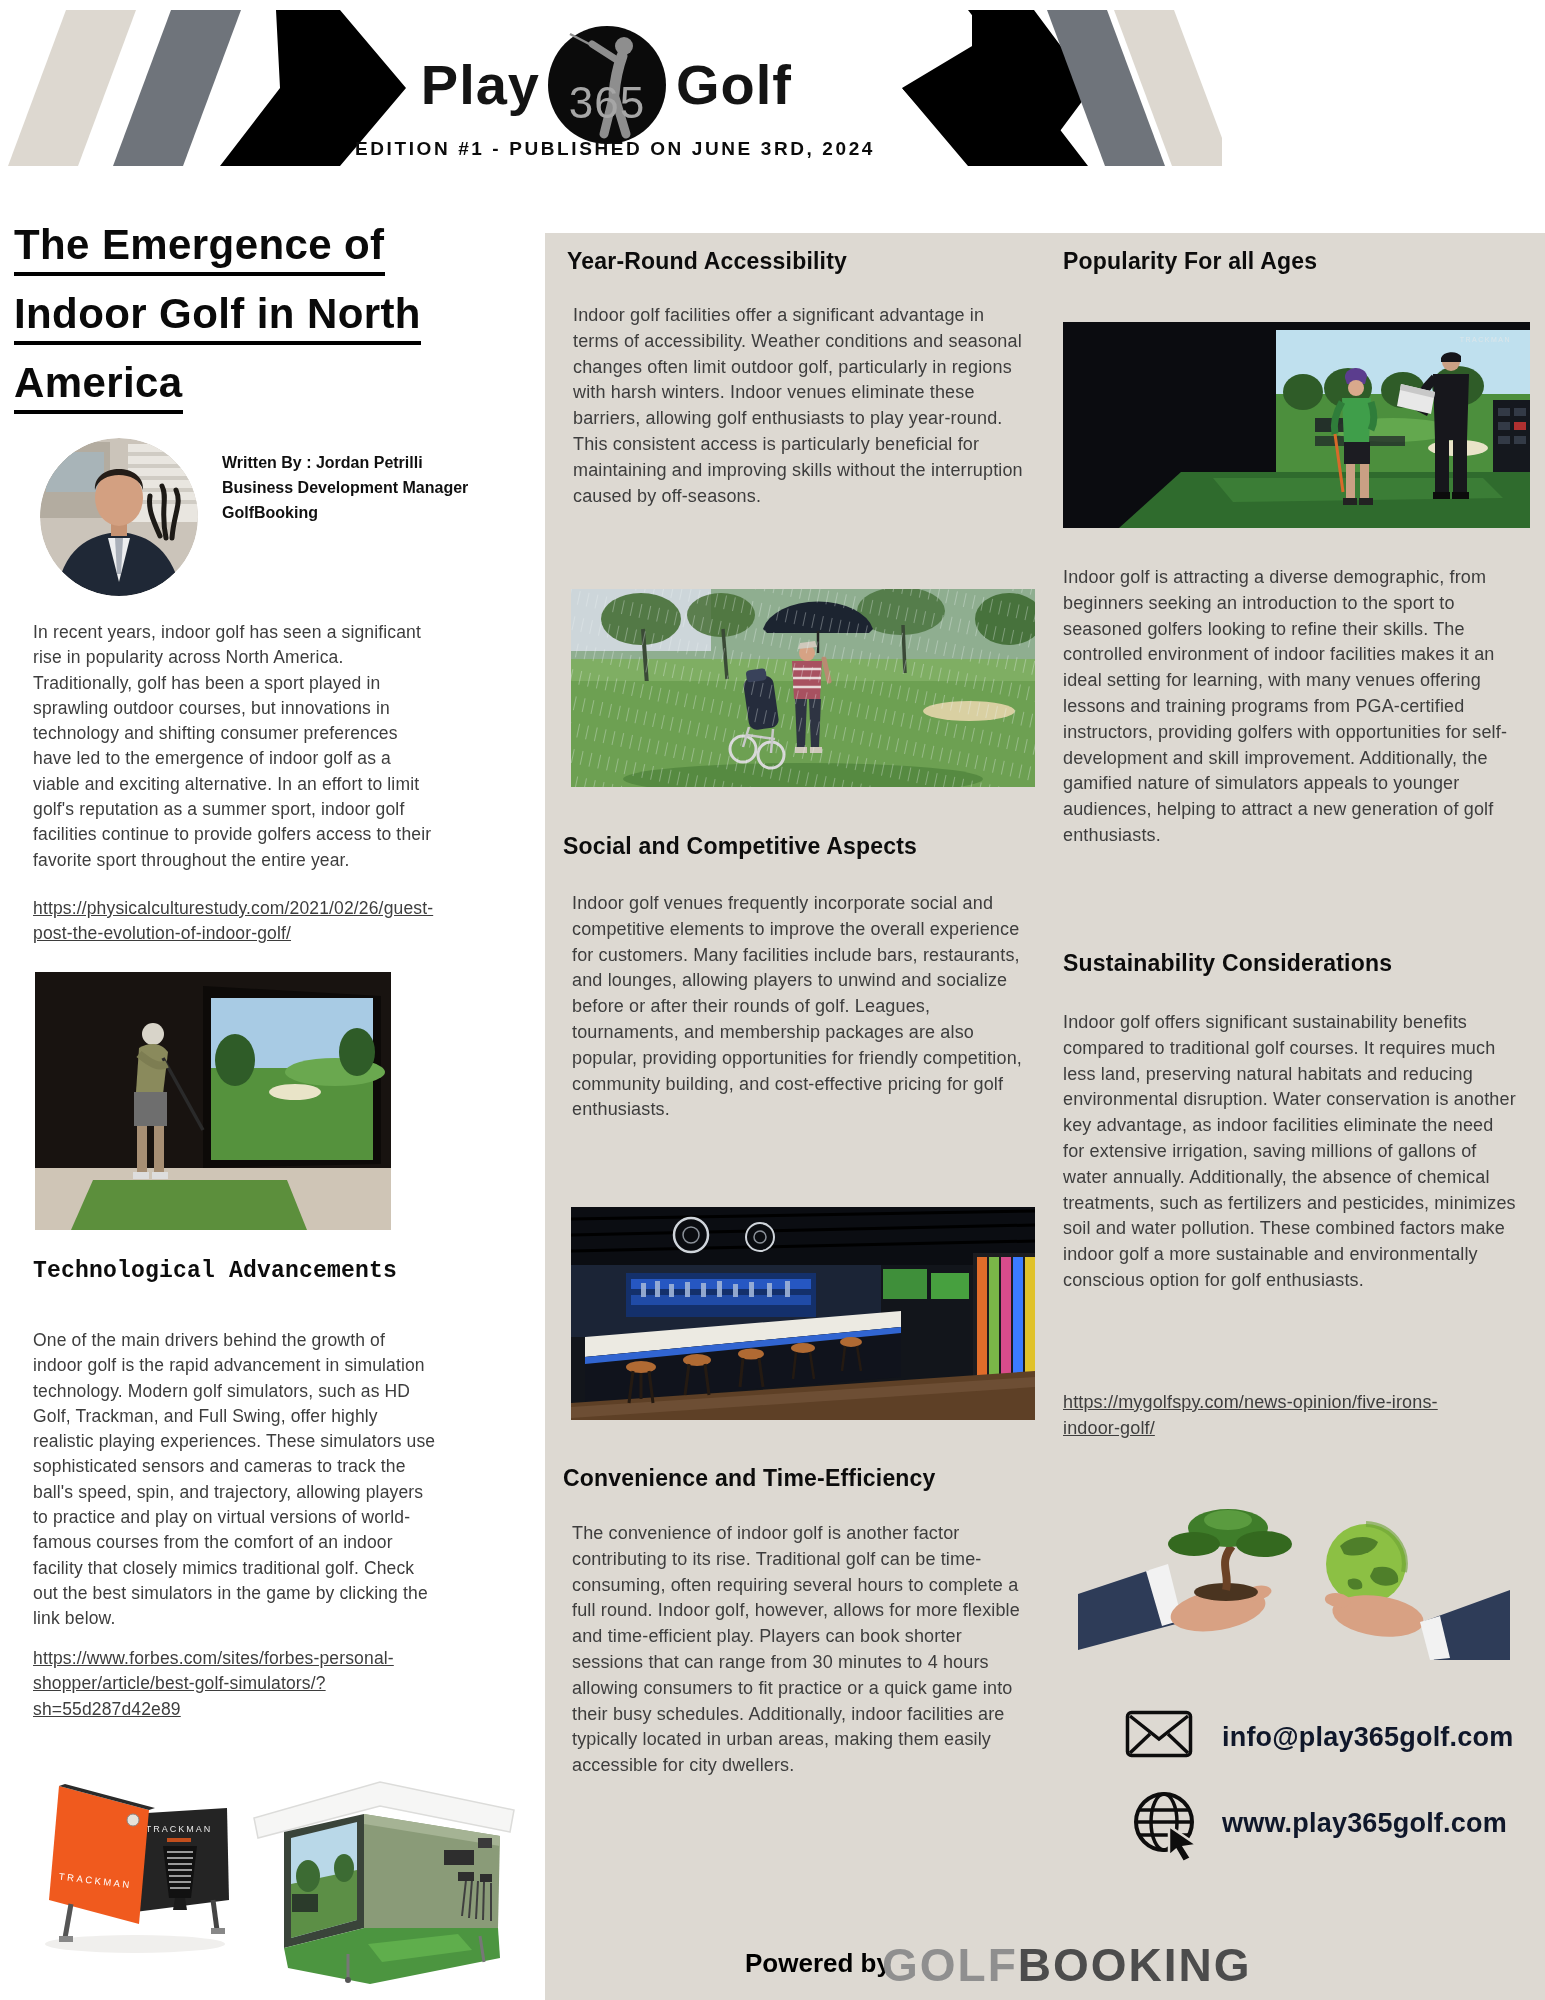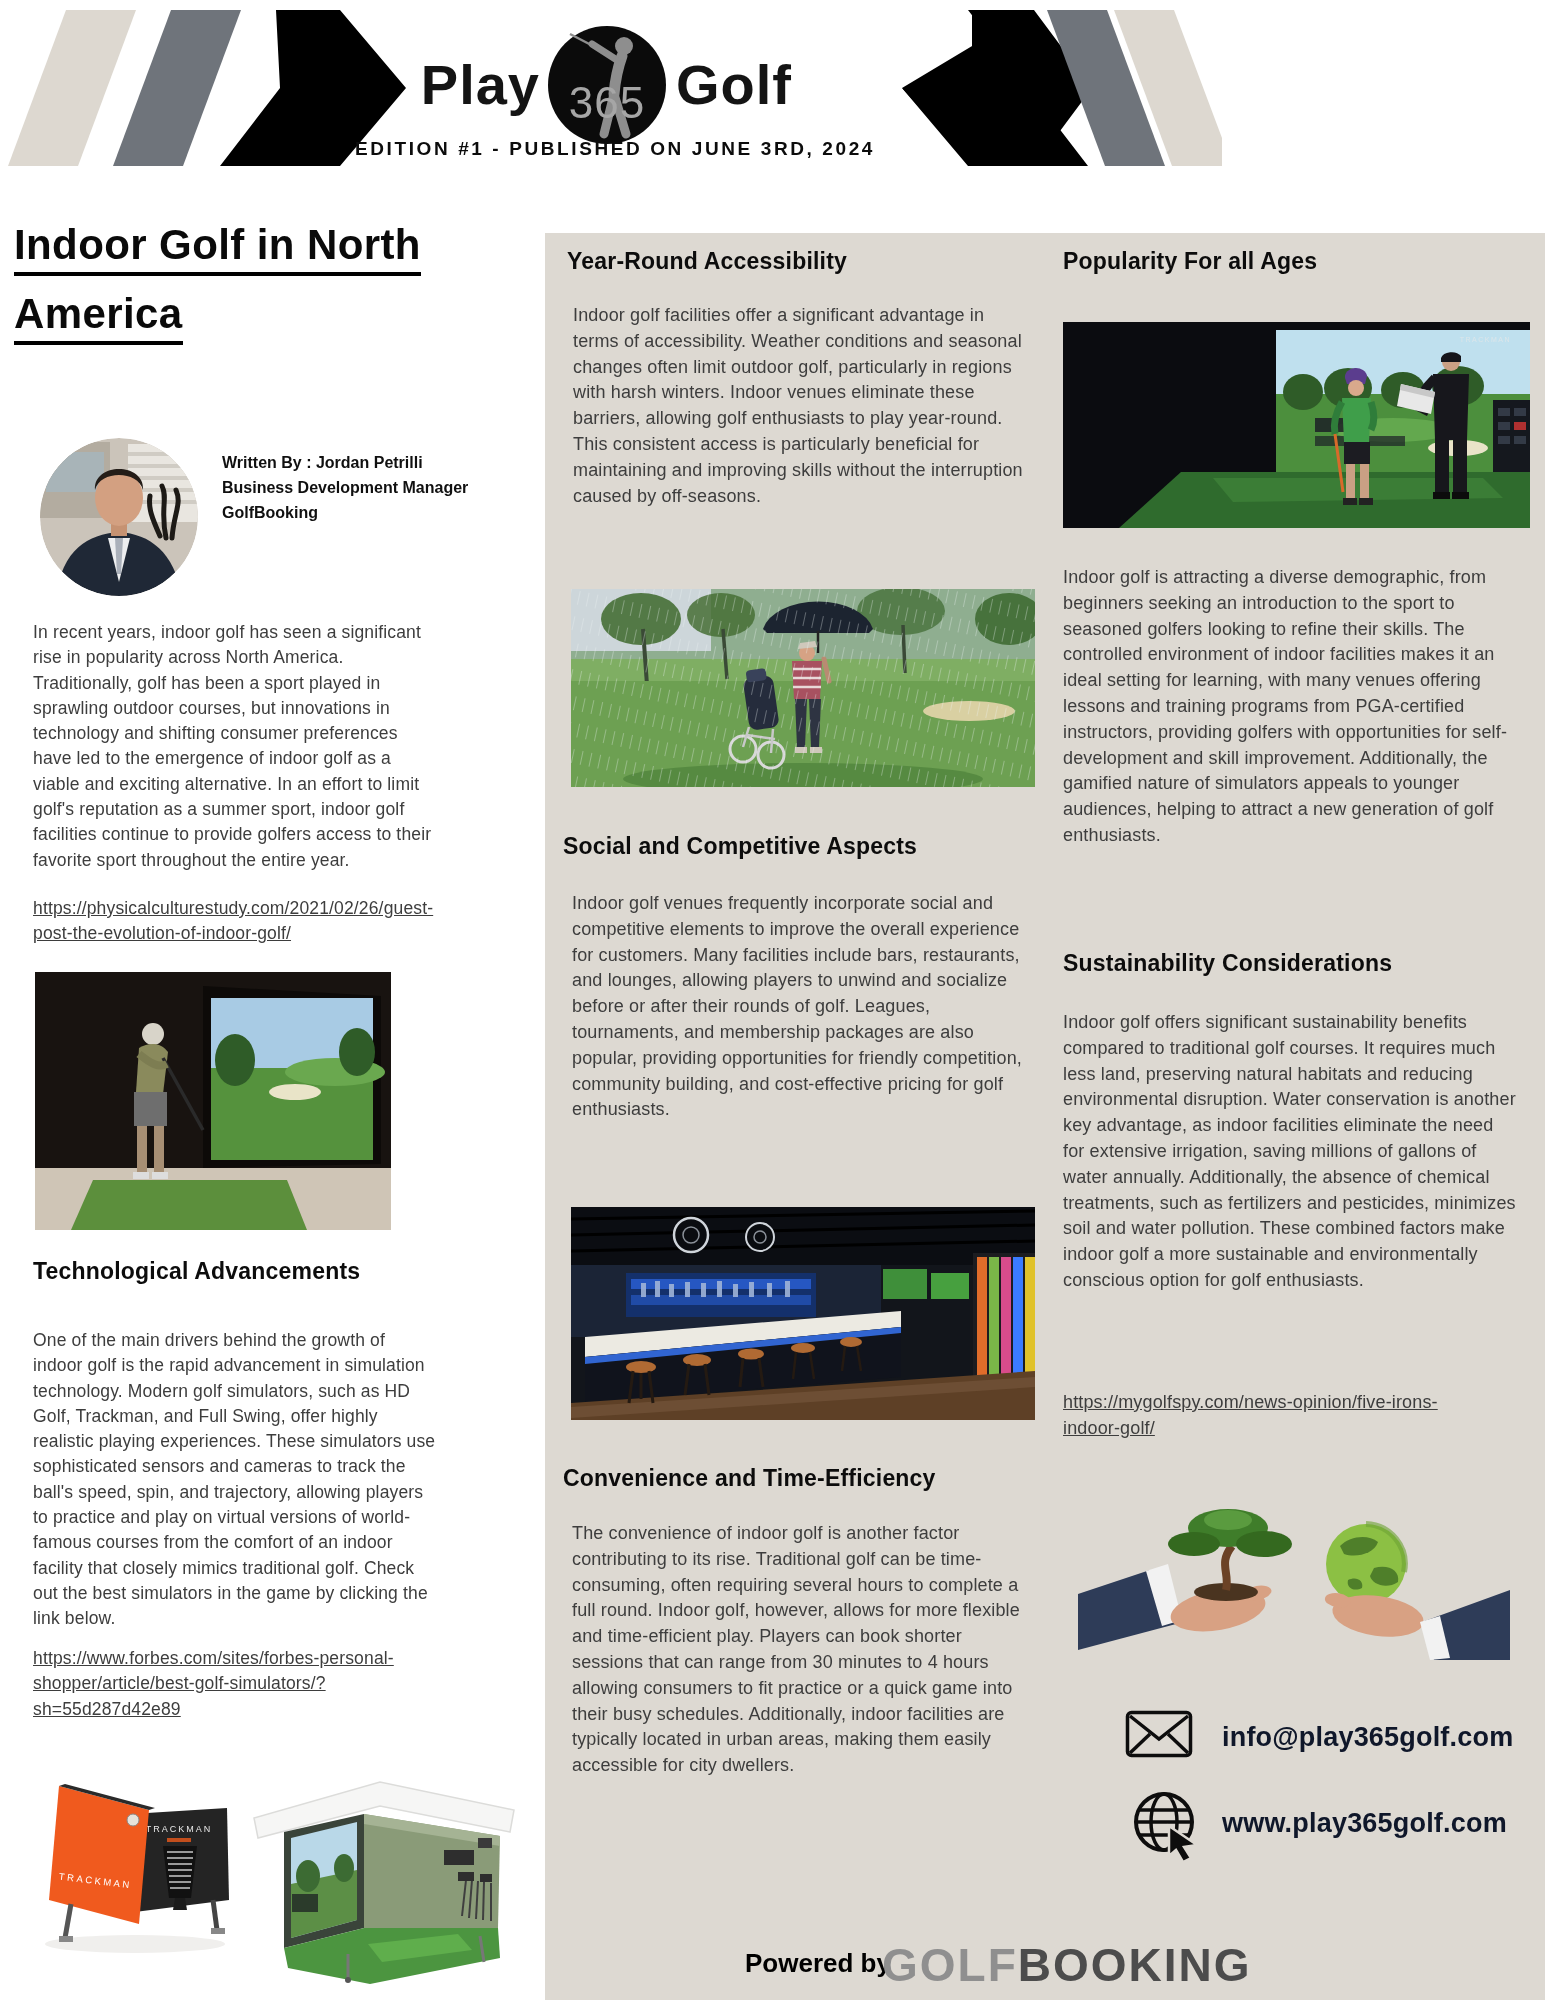--- a/index.html
+++ b/index.html
@@ -62,20 +62,21 @@
       <path d="M8,2 L62,30" stroke="#8e8e8e" stroke-width="2.5" fill="none"></path>
     </svg>
     <div class="abs logo-365" style="left:0;top:36px;width:118px;text-align:center;margin-top:16px;">365</div>
   </div>
 
   <div class="abs logo-word" style="left:676px;top:52px;">Golf</div>
 
   <div class="abs edition" style="left:0;top:138px;width:1230px;text-align:center;">EDITION #1 - PUBLISHED ON JUNE 3RD, 2024</div>
 
   <div class="abs title" style="left:14px;top:224px;width:480px;">
+    <div class="tline"><span>The Emergence of</span></div>
     <div class="tline"><span>Indoor Golf in North</span></div>
     <div class="tline"><span>America</span></div>
   </div>
 
   <div class="abs imgbox" style="left:40px;top:438px;width:158px;height:158px;border-radius:50%;">
     <svg width="158" height="158" viewBox="0 0 158 158">
       <defs>
           <clipPath id="avclip">
             <circle cx="79" cy="79" r="79"></circle>
           </clipPath>
@@ -134,21 +135,21 @@
       <rect x="99" y="120" width="33" height="34" fill="#6e6e6e"></rect>
       <rect x="102" y="154" width="10" height="48" fill="#a78f74"></rect>
       <rect x="119" y="154" width="10" height="48" fill="#a78f74"></rect>
       <rect x="98" y="200" width="16" height="7" fill="#dddddd"></rect>
       <rect x="117" y="200" width="16" height="7" fill="#dddddd"></rect>
       <path d="M128,86 L168,158" stroke="#2a2a2a" stroke-width="3.5"></path>
       <path d="M104,82 C116,92 124,96 132,92" stroke="#7d7d52" stroke-width="8" fill="none"></path>
     </svg>
   </div>
 
-  <div class="abs section-h" style="left:33px;top:1258px;">Technological Advancements</div>
+  <div class="abs section-h" style="left:33px;top:1258px;font-family:Liberation Mono, monospace;">Technological Advancements</div>
 
   <div class="abs body-text" style="left:33px;top:1328px;width:404px;">One of the main drivers behind the growth of indoor golf is the rapid advancement in simulation technology. Modern golf simulators, such as HD Golf, Trackman, and Full Swing, offer highly realistic playing experiences. These simulators use sophisticated sensors and cameras to track the ball's speed, spin, and trajectory, allowing players to practice and play on virtual versions of world-famous courses from the comfort of an indoor facility that closely mimics traditional golf. Check out the best simulators in the game by clicking the link below.</div>
 
   <div class="abs body-text link" style="left:33px;top:1646px;width:380px;">https://www.forbes.com/sites/forbes-personal-shopper/article/best-golf-simulators/?sh=55d287d42e89</div>
 
   <div class="abs imgbox" style="left:35px;top:1772px;width:205px;height:190px;">
     <svg width="205" height="190" viewBox="0 0 205 190">
       <rect width="205" height="190" fill="#ffffff"></rect>
       <ellipse cx="100" cy="172" rx="90" ry="9" fill="#f0efed"></ellipse>
       <polygon points="96,42 192,36 194,128 100,140" fill="#242424"></polygon>

